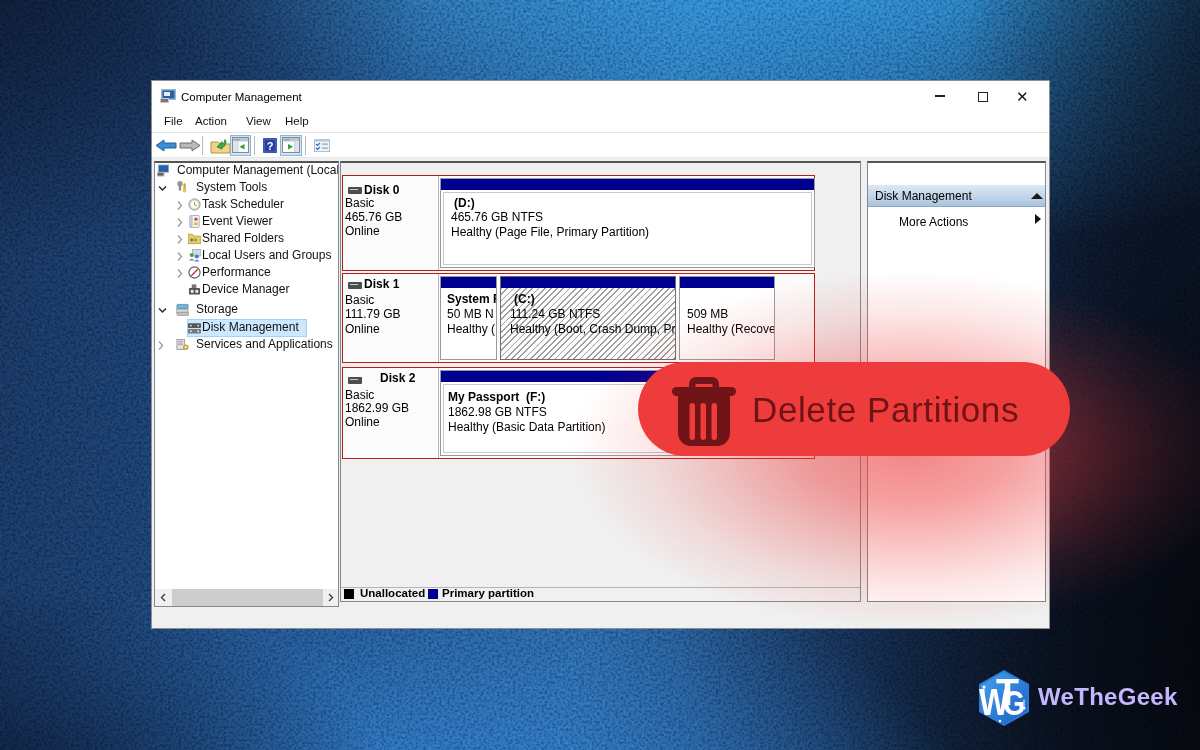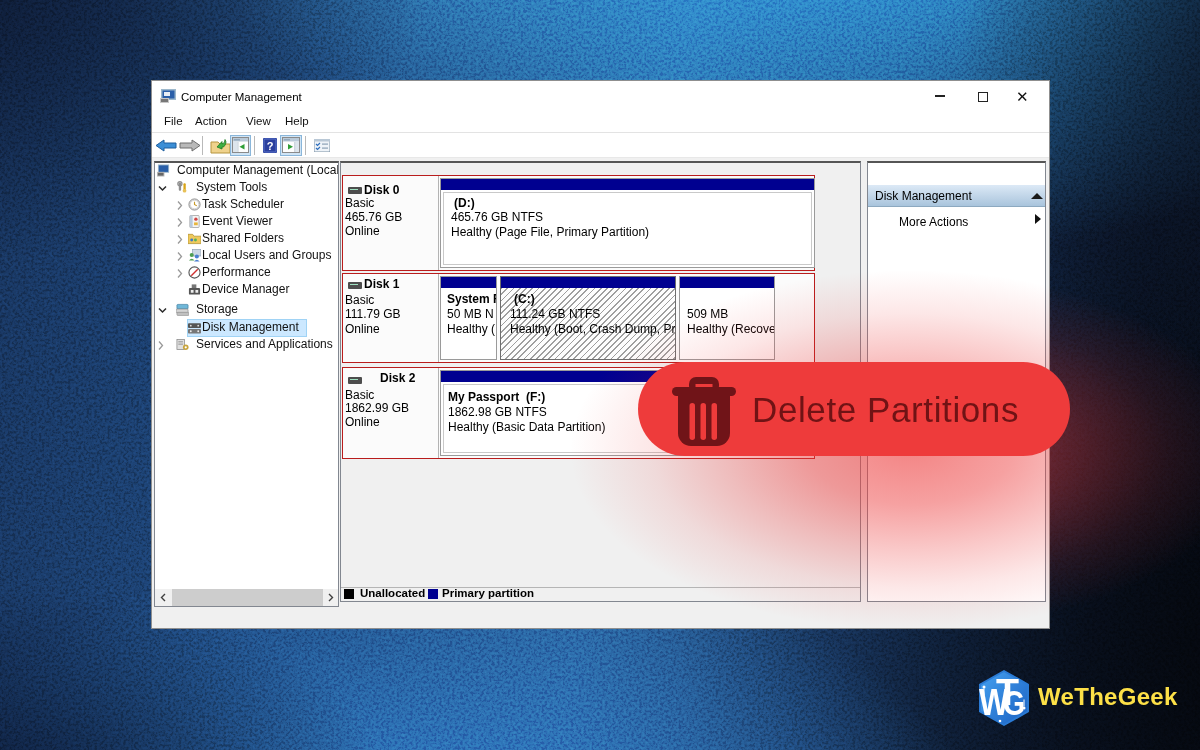--- a/index.html
+++ b/index.html
@@ -66,21 +66,21 @@
 .acthead{position:absolute;left:0;top:0;width:100%;height:21px;background:#f5f5f5;border-bottom:1px solid #c8c8c8;}
 .actblue{position:absolute;left:0;top:22px;width:100%;height:22px;background:linear-gradient(#dcE9f6,#a9c4dc);border-bottom:1px solid #8da9c0;}
 .tri-up{position:absolute;width:0;height:0;border-left:6px solid transparent;border-right:6px solid transparent;border-bottom:6px solid #1a1a1a;}
 .tri-right{position:absolute;width:0;height:0;border-top:5px solid transparent;border-bottom:5px solid transparent;border-left:6px solid #111;}
 
 #glow{position:absolute;left:570px;top:270px;width:680px;height:360px;background:radial-gradient(closest-side, rgba(236,58,58,.62) 0%, rgba(236,58,58,.48) 30%, rgba(236,58,58,.28) 55%, rgba(236,58,58,.12) 76%, rgba(236,58,58,0) 100%);pointer-events:none;}
 #pill{position:absolute;left:638px;top:362px;width:432px;height:94px;border-radius:47px;background:#ee3b3b;}
 #pilltext{position:absolute;left:114px;top:50%;transform:translateY(-48%);font-size:35px;color:#701315;letter-spacing:.6px;}
 
 #logo-hex{position:absolute;left:975px;top:670px;}
-#logo-text{position:absolute;left:1038px;top:683px;font-size:24px;font-weight:bold;color:#fde047;letter-spacing:.3px;}
+#logo-text{position:absolute;left:1038px;top:683px;font-size:24px;font-weight:bold;color:#c4b5fd;letter-spacing:.3px;}
 </style>
 </head>
 <body>
 <div id="bg"></div>
 <div id="streaks"></div>
 <svg id="noise" width="1200" height="750">
     <defs>
       <filter id="nz1">
         <feTurbulence type="fractalNoise" baseFrequency="0.38" numOctaves="3" stitchTiles="stitch"></feTurbulence>
         <feColorMatrix type="saturate" values="0"></feColorMatrix>

